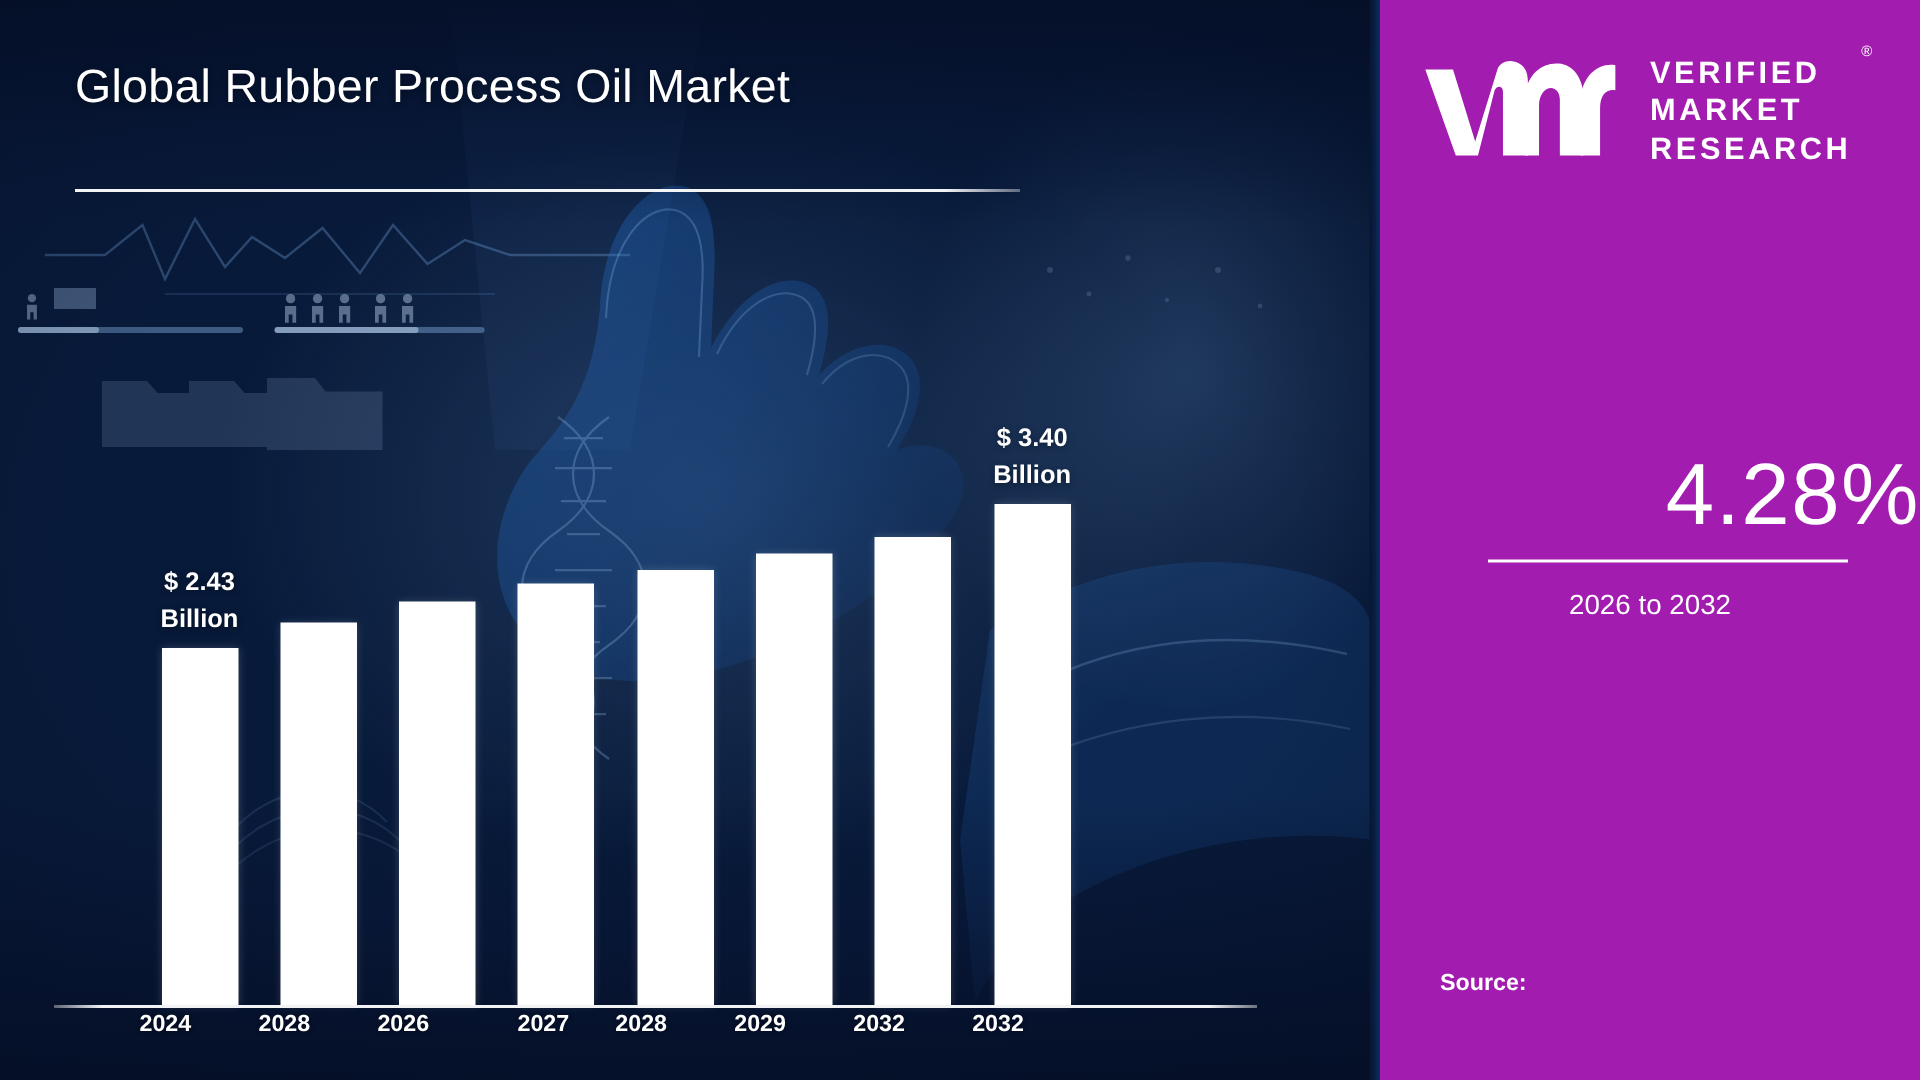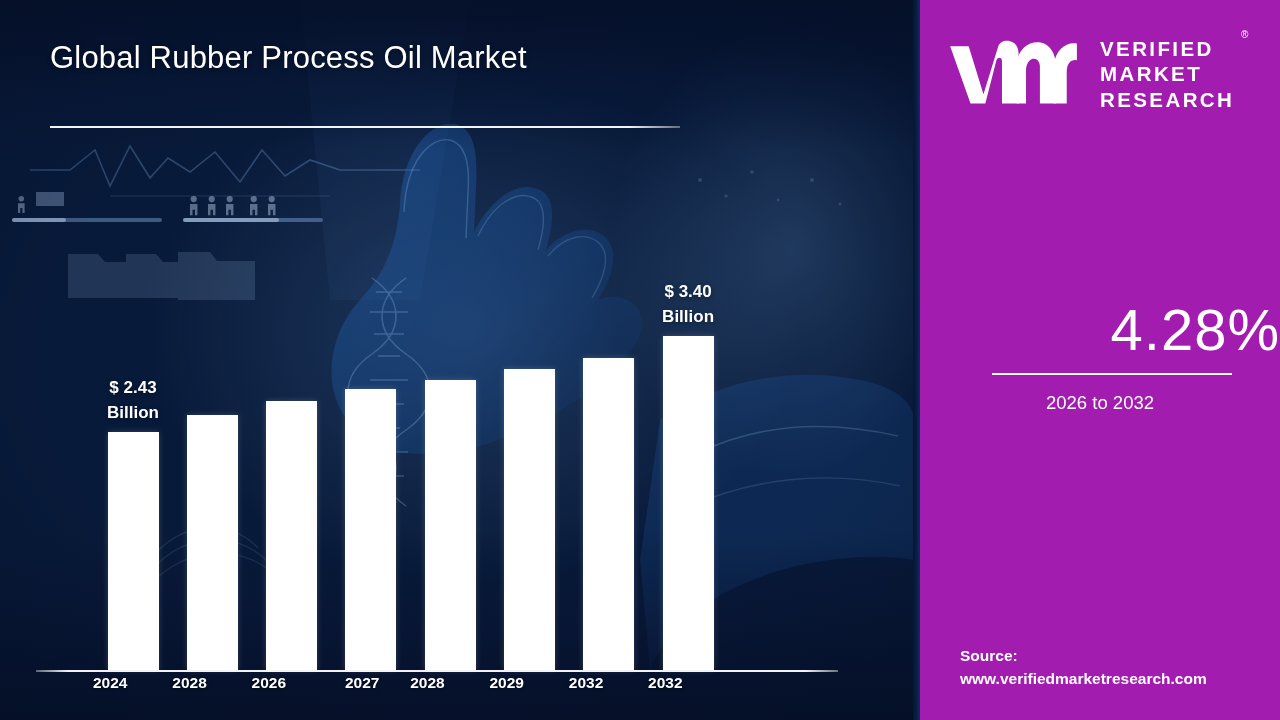--- a/index.html
+++ b/index.html
@@ -303,16 +303,15 @@
     </div>
 
     <div class="cagr-value">4.28%</div>
     <div class="cagr-rule"></div>
     <div class="cagr-caption">
       <div>2026 to 2032</div>
     </div>
 
     <div class="source">
       <span>Source:</span>
-      <span class="source-url">www.verifiedmarketresearch.com</span>
     </div>
   </div>
 </div>
 
 </body></html>

